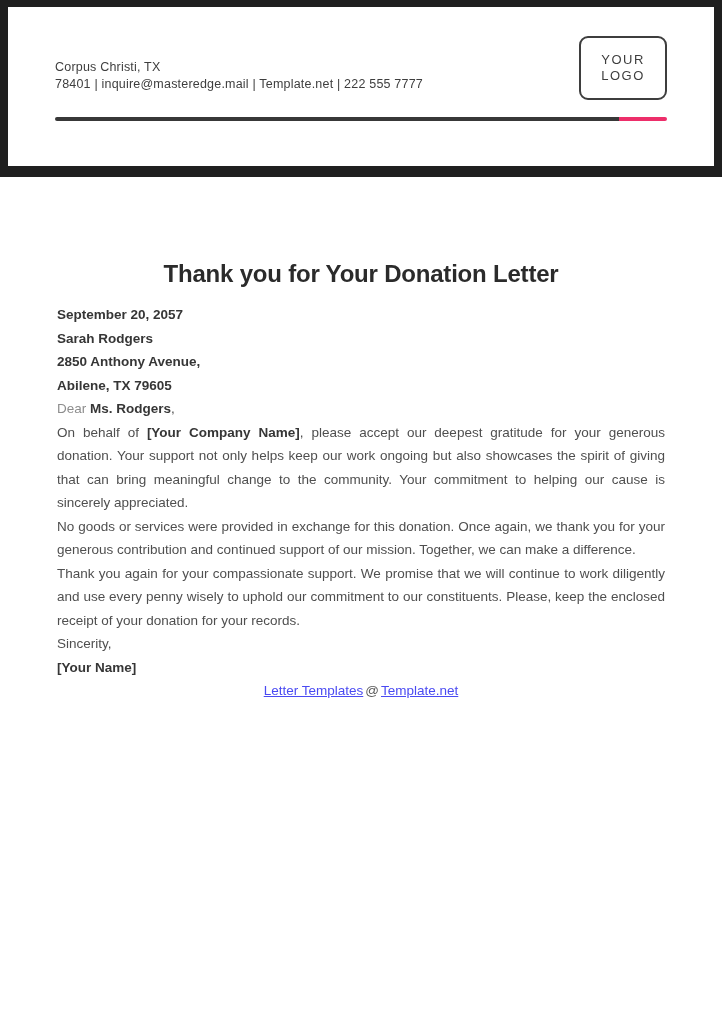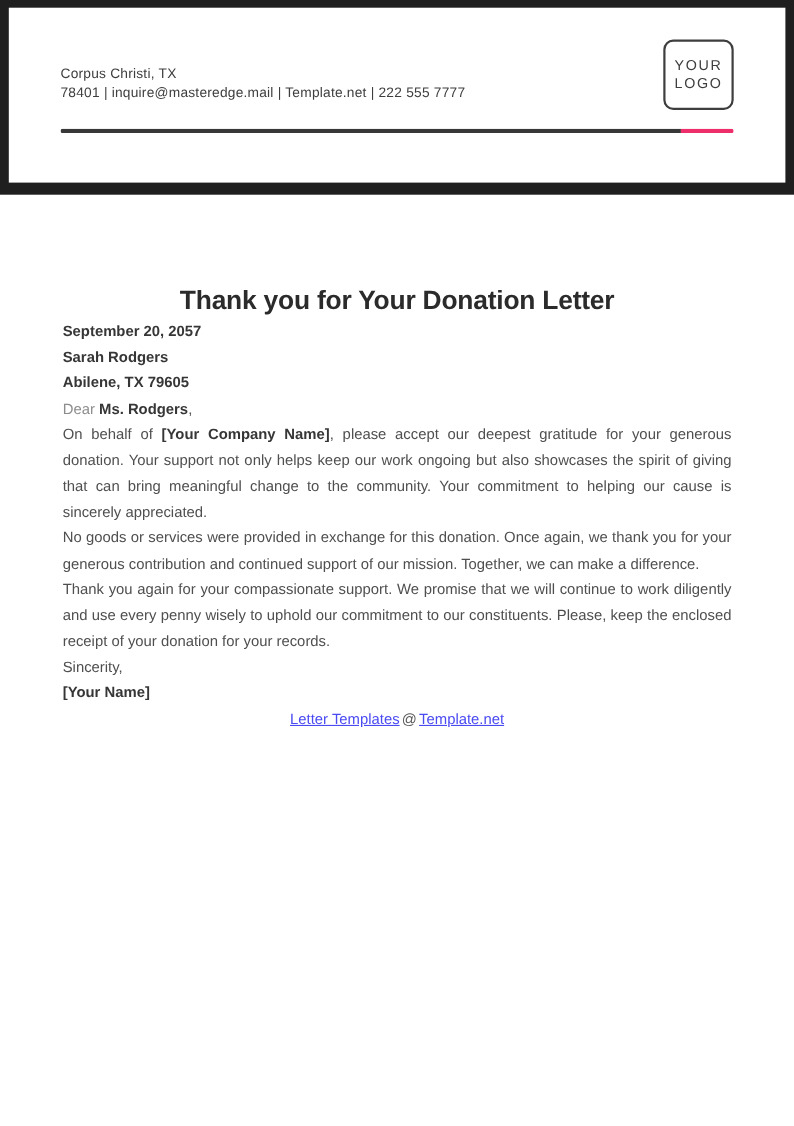--- a/index.html
+++ b/index.html
@@ -28,21 +28,21 @@
     height: 92px;
   }
   .address {
     padding-top: 16px;
     font-size: 12.5px;
     line-height: 17.5px;
     color: var(--header-text, #3e3e3e);
     letter-spacing: 0.2px;
   }
   .logo-box {
-    width: 64px; height: 64px;
+    width: 88px; height: 64px;
     border: 2px solid var(--header-text, #3e3e3e);
     border-radius: 9px;
     display: flex; flex-direction: column;
     align-items: center; justify-content: center;
     font-size: 13px; line-height: 16px;
     letter-spacing: 1.5px;
     color: var(--header-text, #3e3e3e);
     text-align: center;
   }
   .divider {
@@ -60,20 +60,21 @@
   .title {
     text-align: center;
     font-size: 24px;
     font-weight: bold;
     line-height: 30px;
     color: var(--title-color, #2b2b2b);
     letter-spacing: -0.2px;
     margin-top: 24px;
   }
   .letter-body {
+    margin-top: 14px;
     font-size: 13.5px;
     line-height: 23.5px;
     color: var(--body-text, #4f4f4f);
   }
   .letter-body p { margin: 0; }
   .b { font-weight: bold; color: var(--bold-text, #363636); }
   .mt8 { margin-top: 8px; }
   .just { text-align: justify; }
   .muted { color: var(--muted-text, #8d8d8d); }
   .footer-line { text-align: center; }
@@ -106,20 +107,21 @@
       </div>
     </div>
   </div>
 
   <div class="letter">
     <h1 class="title">Thank you for Your Donation Letter</h1>
 
     <div class="letter-body">
       <p class="b">September 20, 2057</p>
       <p class="b">Sarah Rodgers</p>
+      <p class="b mt8">2850 Anthony Avenue,</p>
       <p class="b mt8">Abilene, TX 79605</p>
 
       <p><span class="muted">Dear </span><span class="b">Ms. Rodgers</span><span>,</span></p>
 
       <p class="just"><span>On behalf of </span><span class="b">[Your Company Name]</span><span>, please accept our deepest gratitude for your generous donation. Your support not only helps keep our work ongoing but also showcases the spirit of giving that can bring meaningful change to the community. Your commitment to helping our cause is sincerely appreciated.</span></p>
 
 
       <p class="just">No goods or services were provided in exchange for this donation. Once again, we thank you for your generous contribution and continued support of our mission. Together, we can make a difference.</p>
 
       <p class="just">Thank you again for your compassionate support. We promise that we will continue to work diligently and use every penny wisely to uphold our commitment to our constituents. Please, keep the enclosed receipt of your donation for your records.</p>

